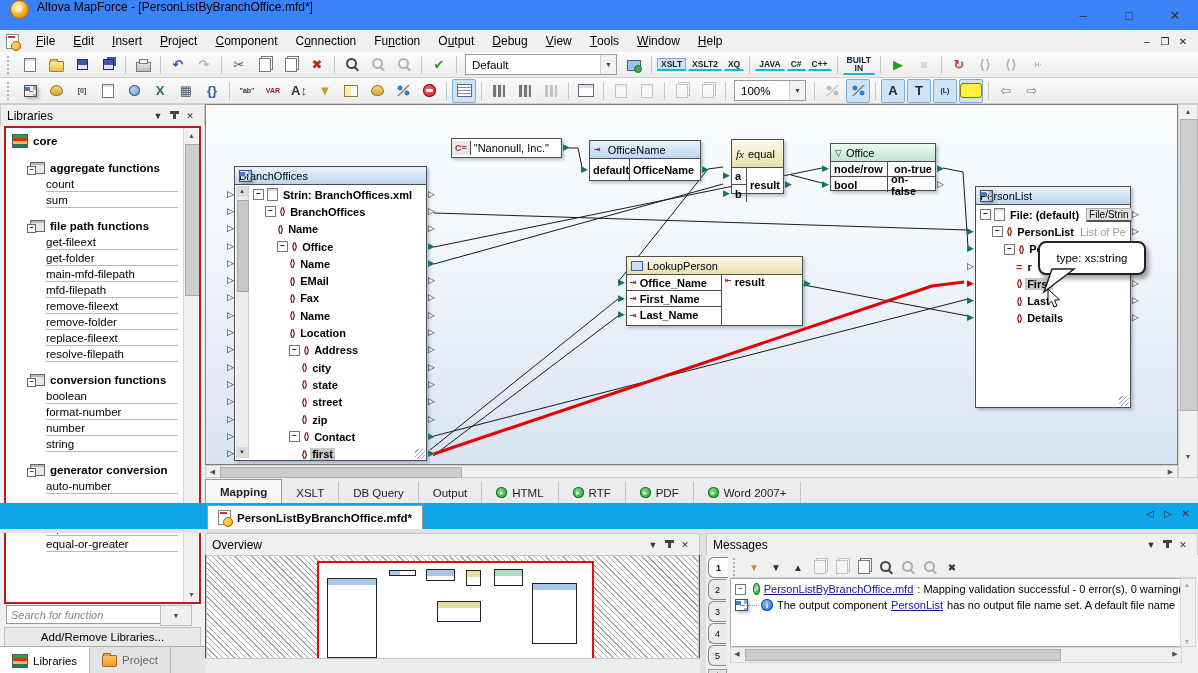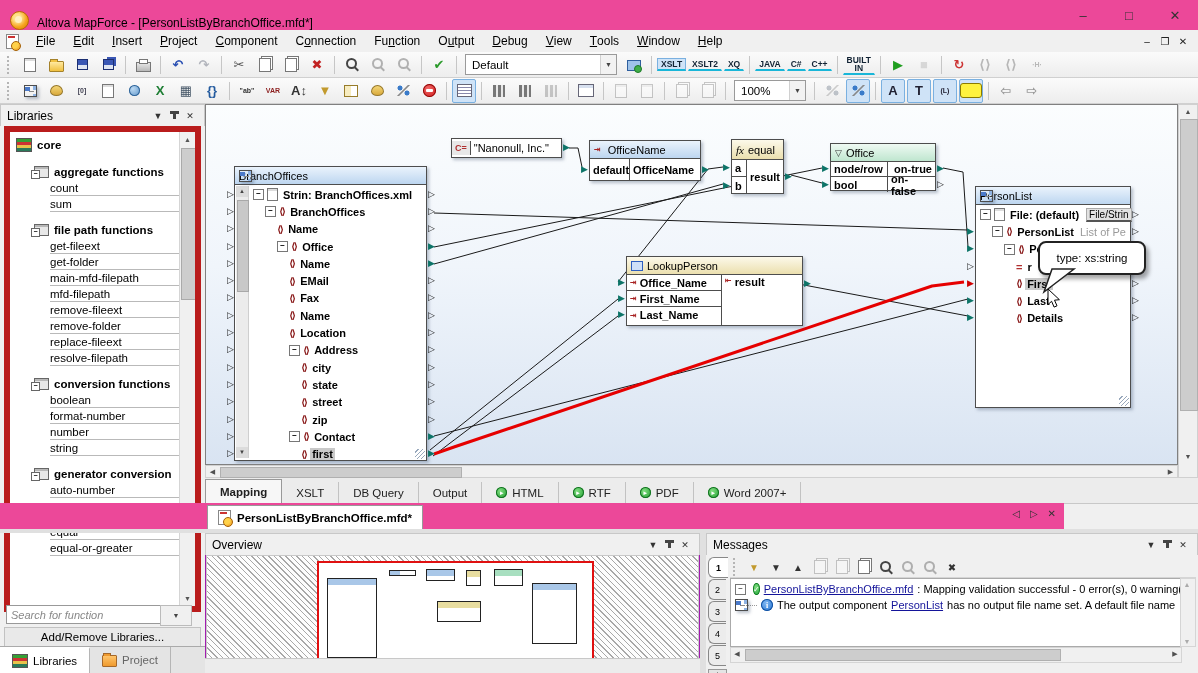--- a/index.html
+++ b/index.html
@@ -1,20 +1,20 @@
 <!DOCTYPE html>
 <html><head>
 <meta charset="utf-8">
 <style>
   html,body{margin:0;padding:0;background:#e8e8e8}
   .app{position:relative;width:1198px;height:673px;background:#f0f0f0;overflow:hidden;
        font-family:"Liberation Sans","DejaVu Sans",sans-serif;font-size:12px;color:#000;
        -webkit-font-smoothing:antialiased}
   
-  .titlebar{position:absolute;left:0;top:0;width:100%;height:30px;background:#ec4899;display:flex;align-items:flex-end;border-bottom:4px solid #14532d}
+  .titlebar{position:absolute;left:0;top:0;width:100%;height:30px;background:#3b82f6;display:flex;align-items:flex-start;border-bottom:4px solid #14532d}
   .appicon{width:17px;height:17px;border-radius:50%;margin:0 8px 0 10px;
     background:radial-gradient(circle at 38% 35%,#ffe08a 25%,#f6a21c 60%,#d97a06 100%);border:1px solid #b96c00;position:relative}
   .appicon::after{content:"";position:absolute;left:4px;top:4px;width:7px;height:7px;border-radius:50%;background:#fff3cf;opacity:.8}
   .title{font-size:12px}
   .wbtns{margin-left:auto;display:flex;height:100%}
   .wbtn{width:46px;height:100%;display:flex;align-items:center;justify-content:center;font-size:13px;color:#333}
   .menubar{position:absolute;left:0;top:30px;width:100%;height:22px;background:#f0f0f0;display:flex;align-items:center;border-bottom:1px solid #d8d8d8}
   .menu-item{padding:0 9px;height:100%;display:flex;align-items:center}
   .menu-item u{text-decoration:underline}
   .mdib{margin-left:auto;display:flex;align-items:center;padding-right:6px}
@@ -69,21 +69,21 @@
   .ci.chk{width:12px;height:12px;border-radius:50%;background:radial-gradient(circle at 40% 35%,#7fdc7f,#23a83a);box-shadow:inset 0 0 0 1px #117a23;display:inline-flex;align-items:center;justify-content:center;color:#fff;font-size:8px;font-weight:bold}
   .ci.inf{width:12px;height:12px;border-radius:50%;background:radial-gradient(circle at 40% 35%,#7fb7f2,#1e6fd0);box-shadow:inset 0 0 0 1px #1150a0;display:inline-flex;align-items:center;justify-content:center;color:#fff;font-size:8px;font-weight:bold;font-family:"Liberation Serif",serif}
   .pin{display:inline-block;width:3px;height:8px;background:#444;position:relative;margin:0 2px}
   .pin::after{content:"";position:absolute;left:-3px;top:0;width:9px;height:3px;background:#444}
   
   .panel-h{height:22px;background:#f0f0f0;border:1px solid #c8c8c8;border-bottom:none;display:flex;align-items:center;padding:0 6px;box-sizing:border-box}
   .panel-h .ph-title{flex:1;font-size:12px}
   .panel-h .phb{width:16px;text-align:center;font-size:9px;color:#333}
   
   #libraries{position:absolute;left:0;top:104px;width:205px;height:569px;background:#f0f0f0}
-  #lib-list{position:absolute;left:4px;top:22px;right:4px;height:474px;background:#fff;border:6px solid #b91c1c;overflow:hidden}
+  #lib-list{position:absolute;left:4px;top:22px;right:4px;height:474px;background:#fff;border:2px solid #b91c1c;overflow:hidden}
   .lib-scroll{position:absolute;right:0;top:0;bottom:0;width:15px;background:#f0f0f0;border-left:1px solid #d5d5d5}
   .lib-scroll .sa{position:absolute;left:0;width:15px;height:15px;font-size:7px;color:#555;text-align:center;line-height:15px;background:#f0f0f0}
   .lib-scroll .thumb{position:absolute;left:1px;width:13px;background:#cdcdcd;border:1px solid #aaa}
   .lib-root{display:flex;align-items:center;gap:5px;font-weight:bold;padding:6px 0 2px 6px;font-size:11.5px}
   .lib-group{margin-top:10px}
   .lib-gh{display:flex;align-items:center;gap:5px;font-weight:bold;padding:2px 0 2px 24px;font-size:11.5px}
   .lib-fn{margin-left:40px;width:132px;border-bottom:1px solid #b9b9b9;font-size:11.5px;padding:2px 0 1px 0}
   #lib-search{position:absolute;left:6px;top:501px;width:146px;height:17px;border:1px solid #999;font-size:11px;padding:0 4px;font-family:inherit}
   #lib-search::placeholder{font-style:italic;color:#888}
   #lib-search-btn{position:absolute;left:160px;top:501px;width:30px;height:19px;background:#f0f0f0;border:1px solid #bbb;text-align:center;font-size:7px;line-height:19px;color:#444}
@@ -129,21 +129,21 @@
   .sbar{position:absolute;background:#f0f0f0}
   .sbar .sa{position:absolute;display:flex;align-items:center;justify-content:center;font-size:7px;color:#505050;background:#f0f0f0}
   .sbar .thumb{position:absolute;background:#cdcdcd;border:1px solid #b0b0b0}
   #ch{left:205px;top:465px;width:973px;height:13px;border:1px solid #d0d0d0;box-sizing:border-box}
   #cv{left:1178px;top:104px;width:20px;height:374px;border:1px solid #d0d0d0;box-sizing:border-box}
   
   #viewtabs{position:absolute;left:205px;top:478px;width:993px;height:25px;background:#ececec;border-bottom:1px solid #c8c8c8;display:flex;align-items:flex-end}
   .vtab{height:21px;display:flex;align-items:center;gap:5px;padding:0 14px;font-size:11.5px;border-right:1px solid #c2c2c2;color:#222}
   .vtab.on{background:#f7f7f7;border:1px solid #999;border-bottom:none;font-weight:bold;height:23px}
   
-  #doctabs{position:absolute;left:0px;top:503px;width:1064px;height:26px;background:#ec4899;border-bottom:1px solid #b5b5b5}
+  #doctabs{position:absolute;left:0px;top:503px;width:1198px;height:26px;background:#0ea5e9;border-bottom:1px solid #b5b5b5}
   .dtab{position:absolute;left:207px;top:2px;height:23px;background:#fff;border:1px solid #999;border-bottom:none;display:flex;align-items:center;gap:6px;padding:0 10px;font-size:11.5px;font-weight:bold}
   .dnav{position:absolute;right:8px;top:5px;display:flex;gap:10px;font-size:10px;color:#333}
   
   #overview{position:absolute;left:205px;top:533px;width:495px;height:140px;background:#a21caf}
   #ov-body{position:absolute;left:1px;top:22px;right:1px;bottom:14px;background:repeating-linear-gradient(45deg,#fdfdfd 0 3px,#a8a8a8 3px 4px);overflow:hidden;border:1px solid #c8c8c8}
   #ov-view{position:absolute;left:110px;top:5px;width:273px;height:97px;background:#fff;border:2px solid #e01010}
   .mm{position:absolute;background:#fff;border:1px solid #222;box-sizing:border-box}
   .mm .mh{height:6px}
   .mh.blue{background:#a9c7e8}.mh.yellow{background:#e8dda0}.mh.green{background:#a8dfc0}
   #ov-h{position:absolute;left:0;bottom:0;width:100%;height:14px;background:#ececec;border-top:1px solid #c8c8c8}
@@ -638,21 +638,21 @@
       </div>
       <div class="cellrow" style="height:21px">
         <span class="cell" style="width:40px;border-right:1px solid #4d4d4d">default</span>
         <span class="cell" style="flex:1">OfficeName</span>
         <span class="arr f l">▶</span>
         <span class="arr f r">▶</span>
       </div>
     </div>
 
     <div class="comp" style="left:525px;top:34px;width:53px;height:55px">
-      <div class="chdr yellow" style="height:20px">
+      <div class="chdr yellow" style="height:28px">
         <span style="font-style:italic;font-family:'Liberation Serif',serif;font-size:11px">fx</span>
         <span>equal</span>
       </div>
       <div style="display:flex;height:34px">
         <div style="width:21px;border-right:1px solid #4d4d4d" id="eq-in">
             <div class="cell" style="height: 17px; font-weight: bold; font-size: 11px; position: relative; border-bottom: 1px solid rgb(77, 77, 77);">
               <span>a</span>
               <span class="arr l f">▶</span>
             </div>
             <div class="cell" style="height: 17px; font-weight: bold; font-size: 11px; position: relative;">

